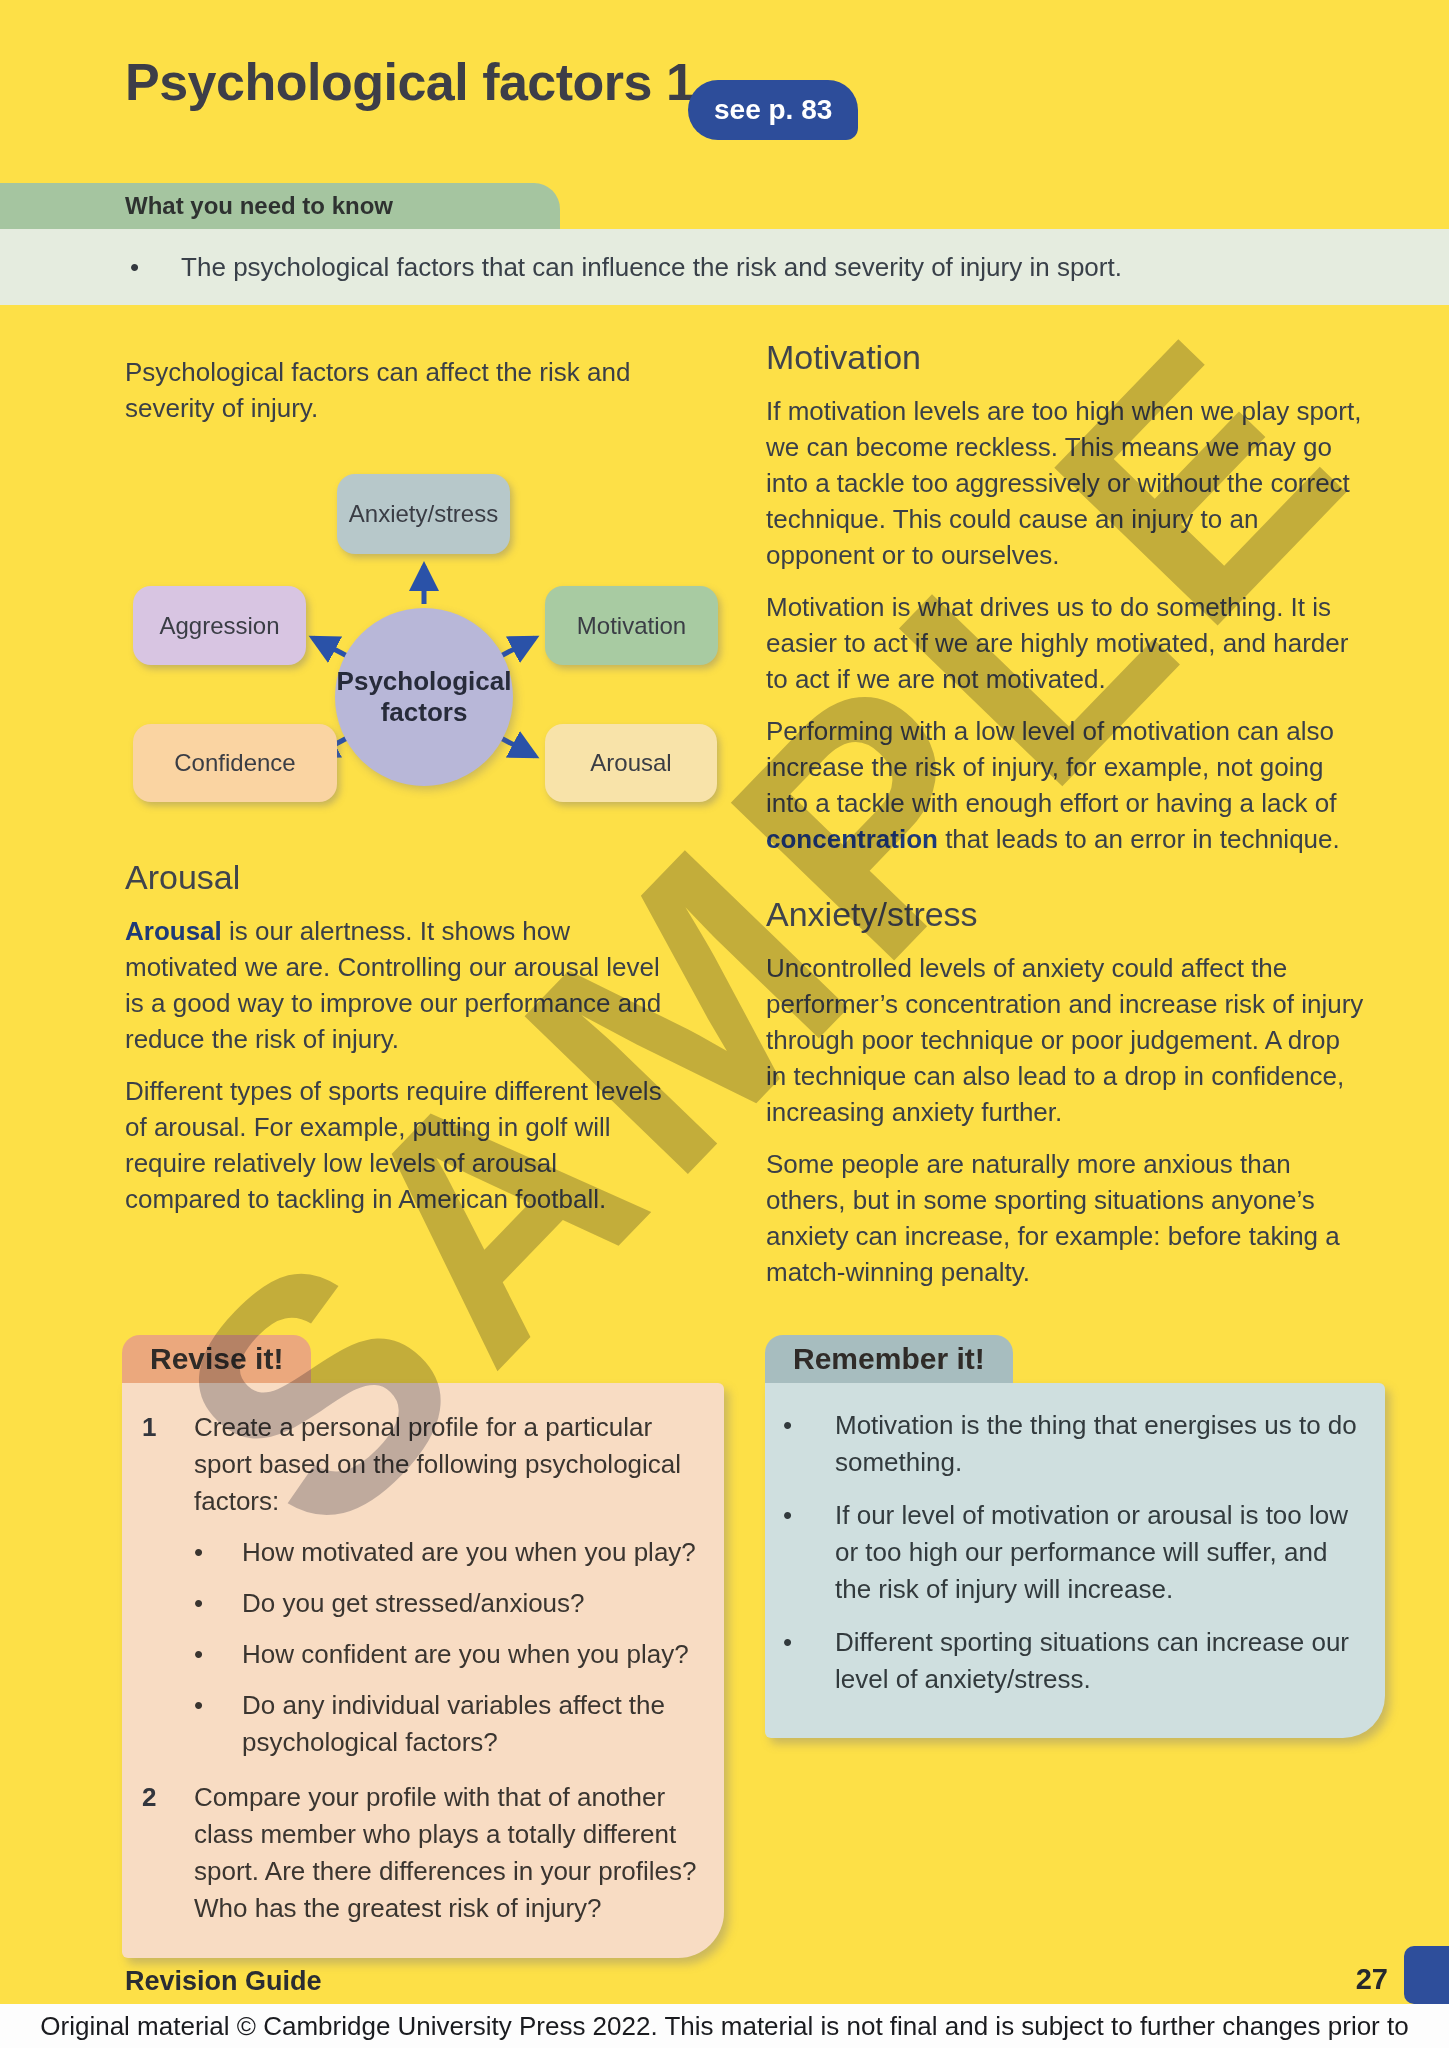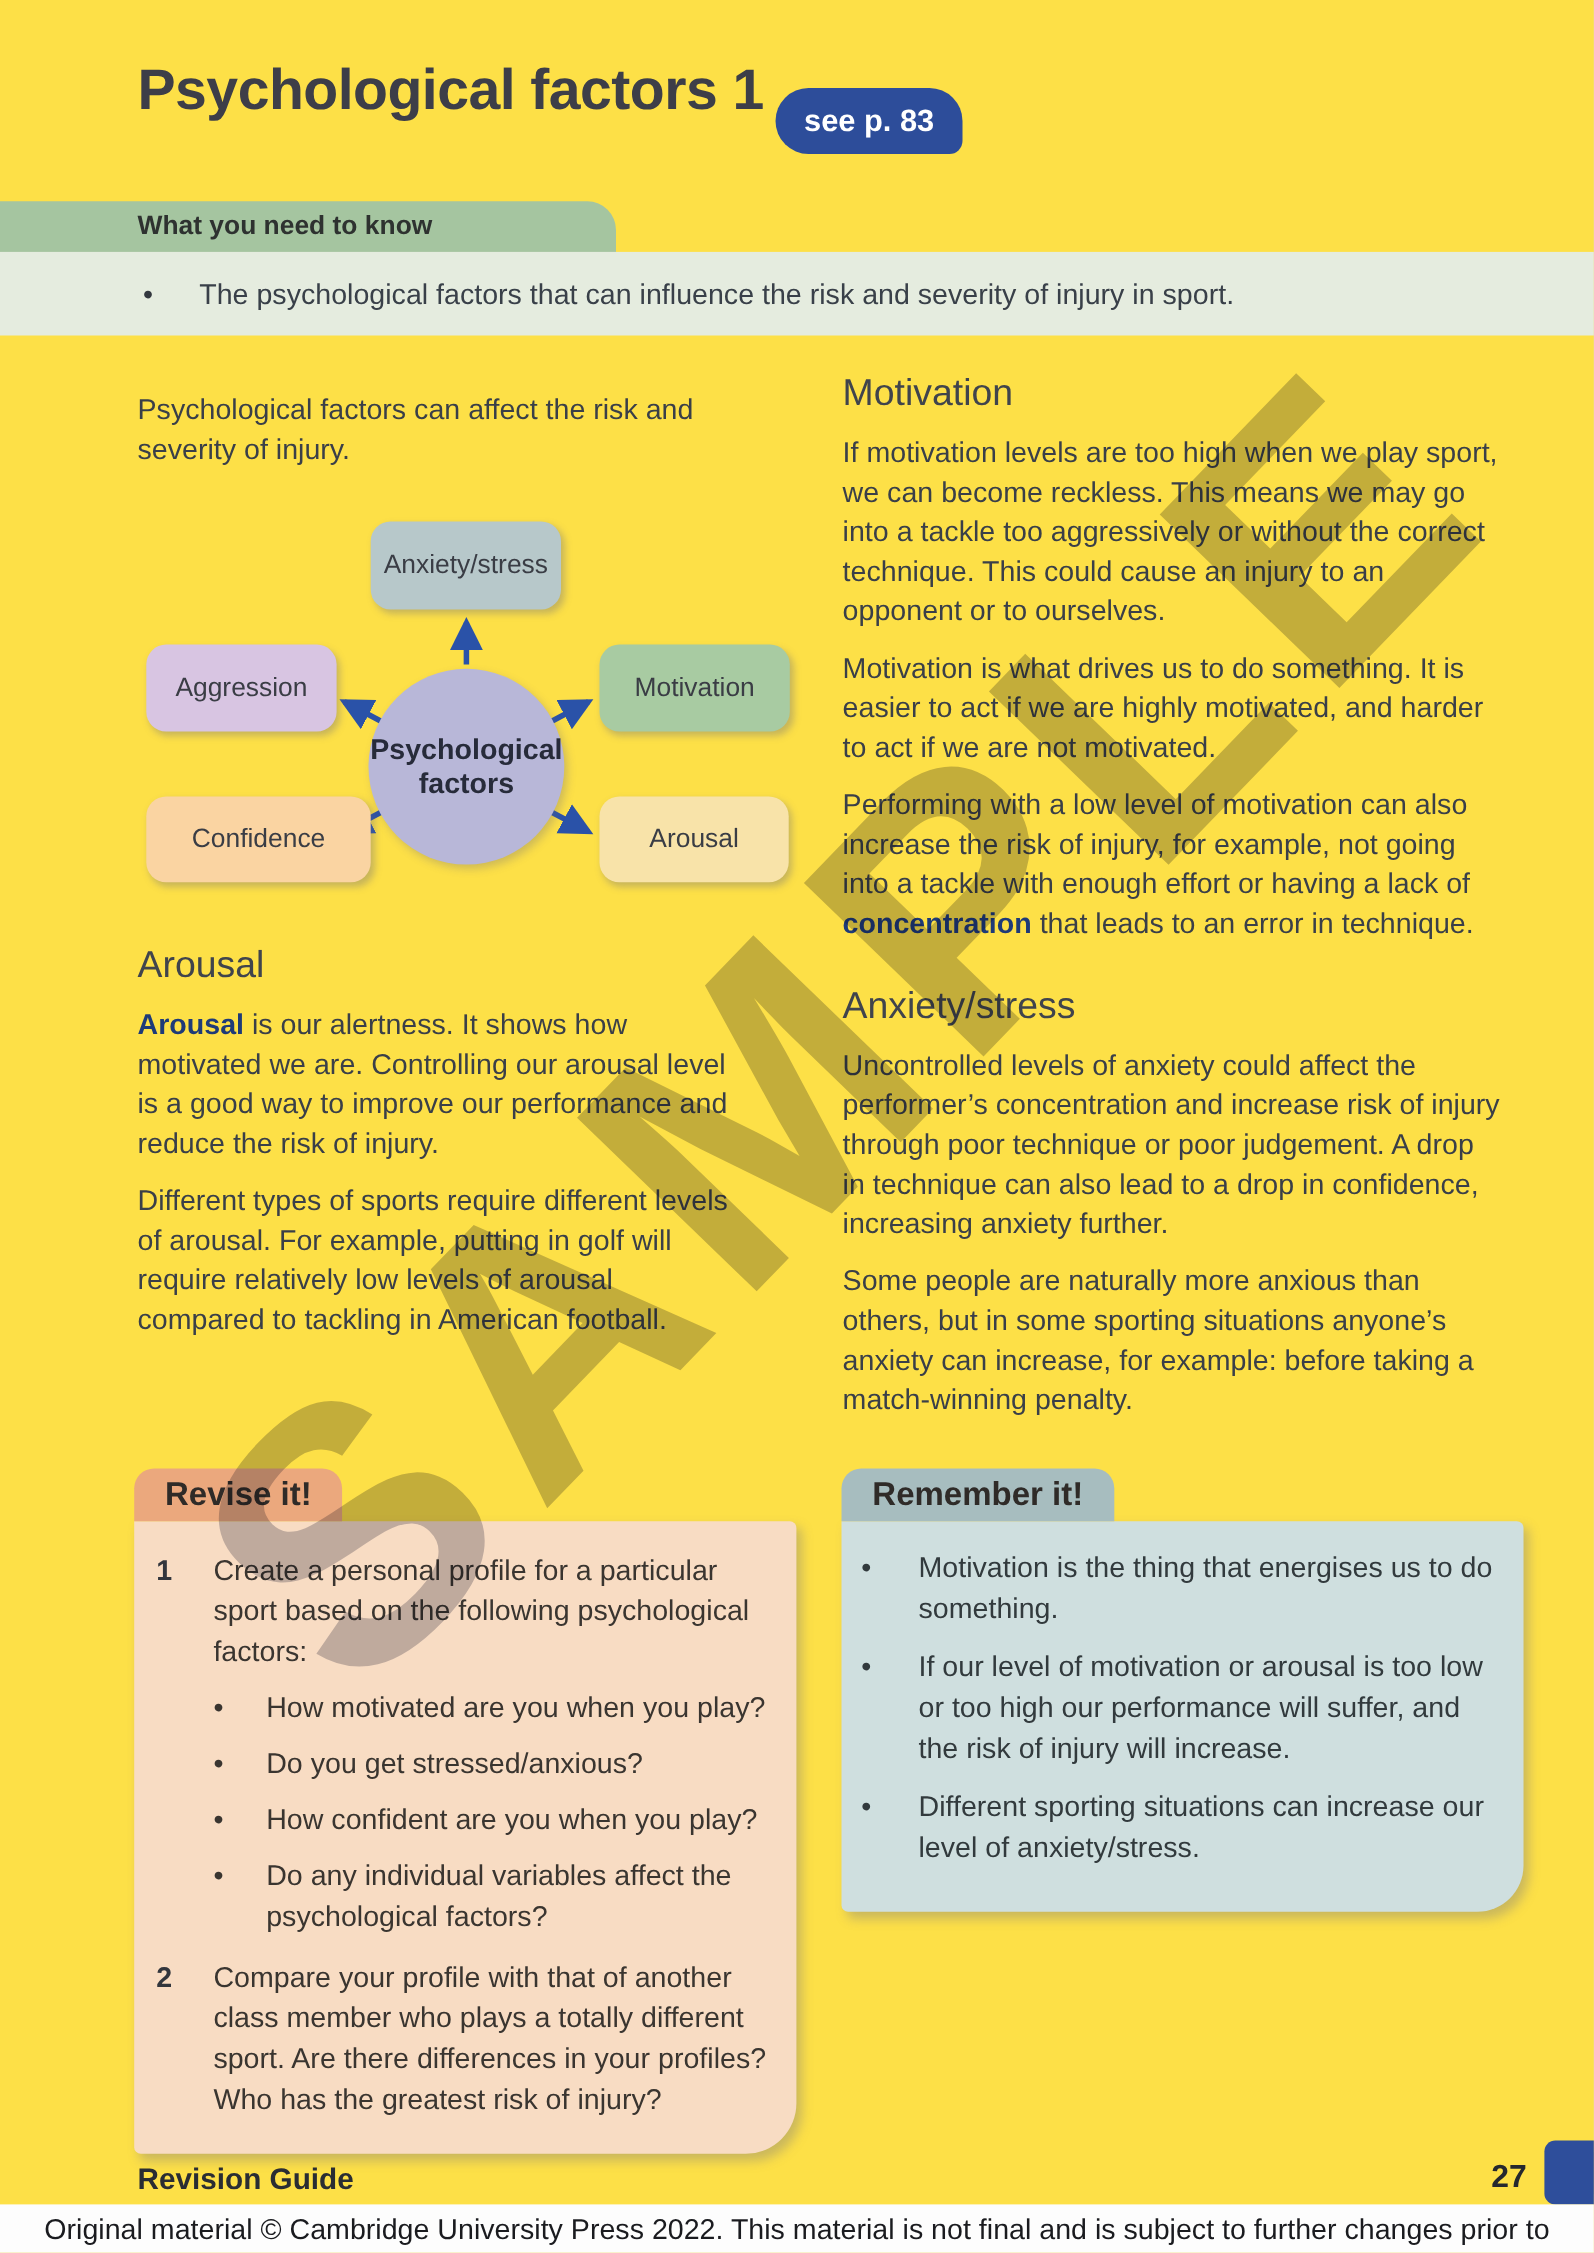--- a/index.html
+++ b/index.html
@@ -12,21 +12,21 @@
     color:#3a3f48;
   }
   .page { position:absolute; inset:0; background:#fde047;text-decoration:underline; }
 
   
   .title {
     position:absolute; left:125px; top:52px;
     font-size:52px; font-weight:700; color:#3d3e48; letter-spacing:-0.5px;
   }
   .badge {
-    position:absolute; left:705px; top:80px; height:60px;
+    position:absolute; left:688px; top:80px; height:60px;
     background:#2d4d9a; color:#ffffff;
     font-size:28px; font-weight:700; line-height:60px;
     padding:0 26px; border-radius:30px 30px 12px 30px;
   }
 
   
   .wyntk-tab {
     position:absolute; left:0; top:183px; width:560px; height:46px;
     background:#a5c5a0; border-radius:0 26px 0 0;
   }

